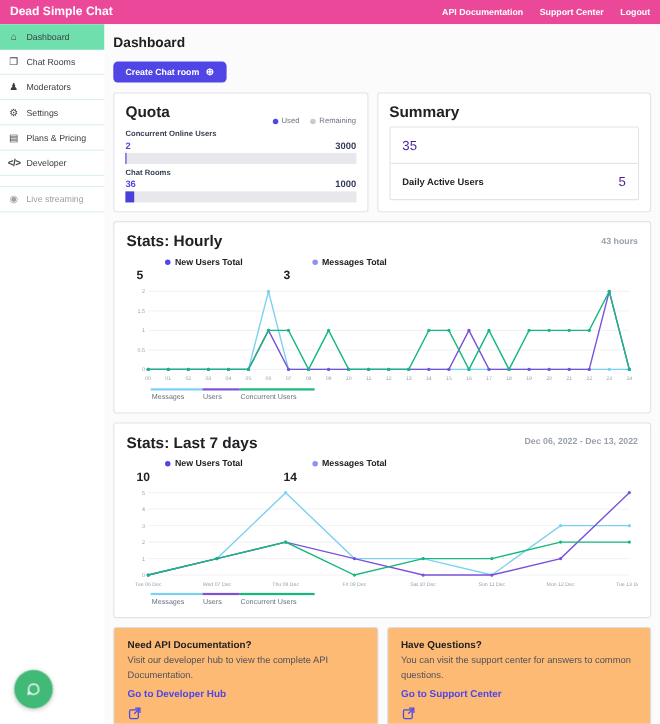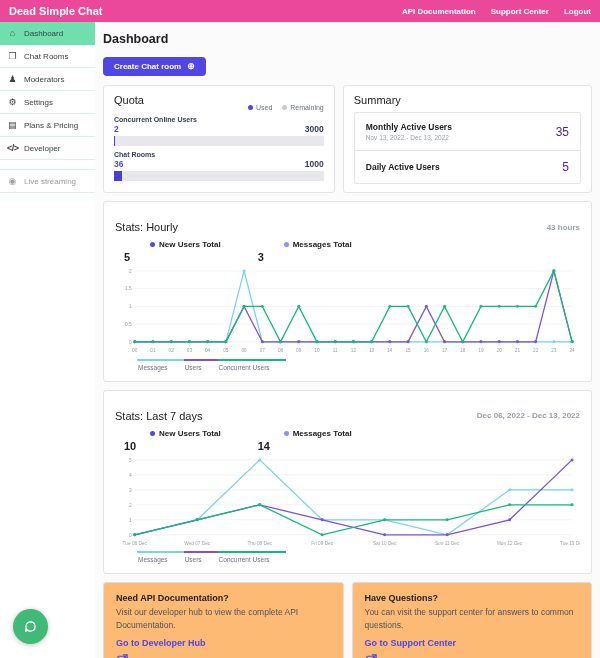--- a/index.html
+++ b/index.html
@@ -21,21 +21,21 @@
   .dev-icon { font-size:7px; letter-spacing:-0.5px; font-weight:bold; }
 
   .main { flex:1; background:#fbfbfc; padding:8px; }
   .page-title { font-size:12.5px; font-weight:bold; color:#202124; margin:2px 0 9px; }
   .btn-create { background:#4f46e5; color:#fff; border:none; border-radius:4px; font-size:8px; font-weight:bold; padding:5px 11px; display:inline-flex; align-items:center; gap:6px; margin-bottom:9px; cursor:pointer; font-family:inherit; }
   .btn-create .plus { font-size:9px; line-height:1; }
 
   
   .row { display:flex; gap:8px; margin-bottom:8px; }
   .card { background:#fff; border:1px solid #e3e3e8; border-radius:3px; padding:8px 10px; }
-  .card-title { font-size:11px; font-weight:normal; color:#202124; }
+  .card-title { font-size:14px; font-weight:bold; color:#202124; }
 
   
   .quota-card { flex:48; }
   .q-legend { display:flex; justify-content:flex-end; align-items:center; gap:10px; font-size:7px; color:#6b7280; margin-top:-2px; }
   .leg { display:flex; align-items:center; gap:3px; }
   .dot { width:5px; height:5px; border-radius:50%; display:inline-block; }
   .dot-used { background:#4f46e5; }
   .dot-remaining { background:#c9c9cf; }
   .m-label { font-size:7px; font-weight:bold; color:#374151; margin-top:5px; }
   .m-vals { display:flex; justify-content:space-between; font-size:8.5px; font-weight:bold; margin-top:1px; }
@@ -48,21 +48,21 @@
   .summary-card { flex:52; }
   .sum-box { border:1px solid #e3e3e8; border-radius:2px; margin-top:6px; }
   .sum-row { display:flex; justify-content:space-between; align-items:center; padding:9px 11px; }
   .sum-row + .sum-row { border-top:1px solid #e3e3e8; }
   .sum-label { font-size:8.5px; font-weight:bold; color:#202124; }
   .sum-sub { font-size:6.5px; color:#9aa1ab; margin-top:2px; }
   .sum-val { font-size:12px; font-weight:normal; color:#4c1d95; }
 
   
   .stats-card { margin-bottom:8px; padding:9px 11px; }
-  .stats-head { display:flex; justify-content:space-between; align-items:center;margin-top:10px; }
+  .stats-head { display:flex; justify-content:space-between; align-items:center; }
   .stats-range { font-size:8px; color:#9aa1ab; font-weight:bold; }
   .totals { display:flex; gap:28px; margin:7px 0 2px; }
   .total-top { display:flex; align-items:center; gap:4px; font-size:8px; font-weight:bold; color:#202124;padding-left:35px; }
   .dot-t1 { background:#4f46e5; }
   .dot-t2 { background:#8b92f6; }
   .total-val { font-size:11px; font-weight:bold; color:#202124; margin-left:9px; margin-top:2px; }
   .chart-wrap { width:100%; }
   .chart-wrap svg { width:100%; display:block; }
   .tabs { display:flex; margin-top:3px; margin-left:22px; }
   .tab { border-top:2px solid; padding:3px 16px 1px 1px; font-size:6.5px; color:#6b7280; cursor:pointer; }
@@ -161,24 +161,20 @@
         </div>
         <div class="track">
             <div class="fill" style="width: 3.6%;"></div>
           </div>
       </div>
 
       <div class="card summary-card">
         <div class="card-title">Summary</div>
         <div class="sum-box">
           <div class="sum-row">
-            <div>
-              <div class="sum-label">Monthly Active Users</div>
-              <div class="sum-sub">Nov 13, 2022 - Dec 13, 2022</div>
-            </div>
             <div class="sum-val">35</div>
           </div>
           <div class="sum-row">
             <div class="sum-label">Daily Active Users</div>
             <div class="sum-val">5</div>
           </div>
         </div>
       </div>
     </div>
 

